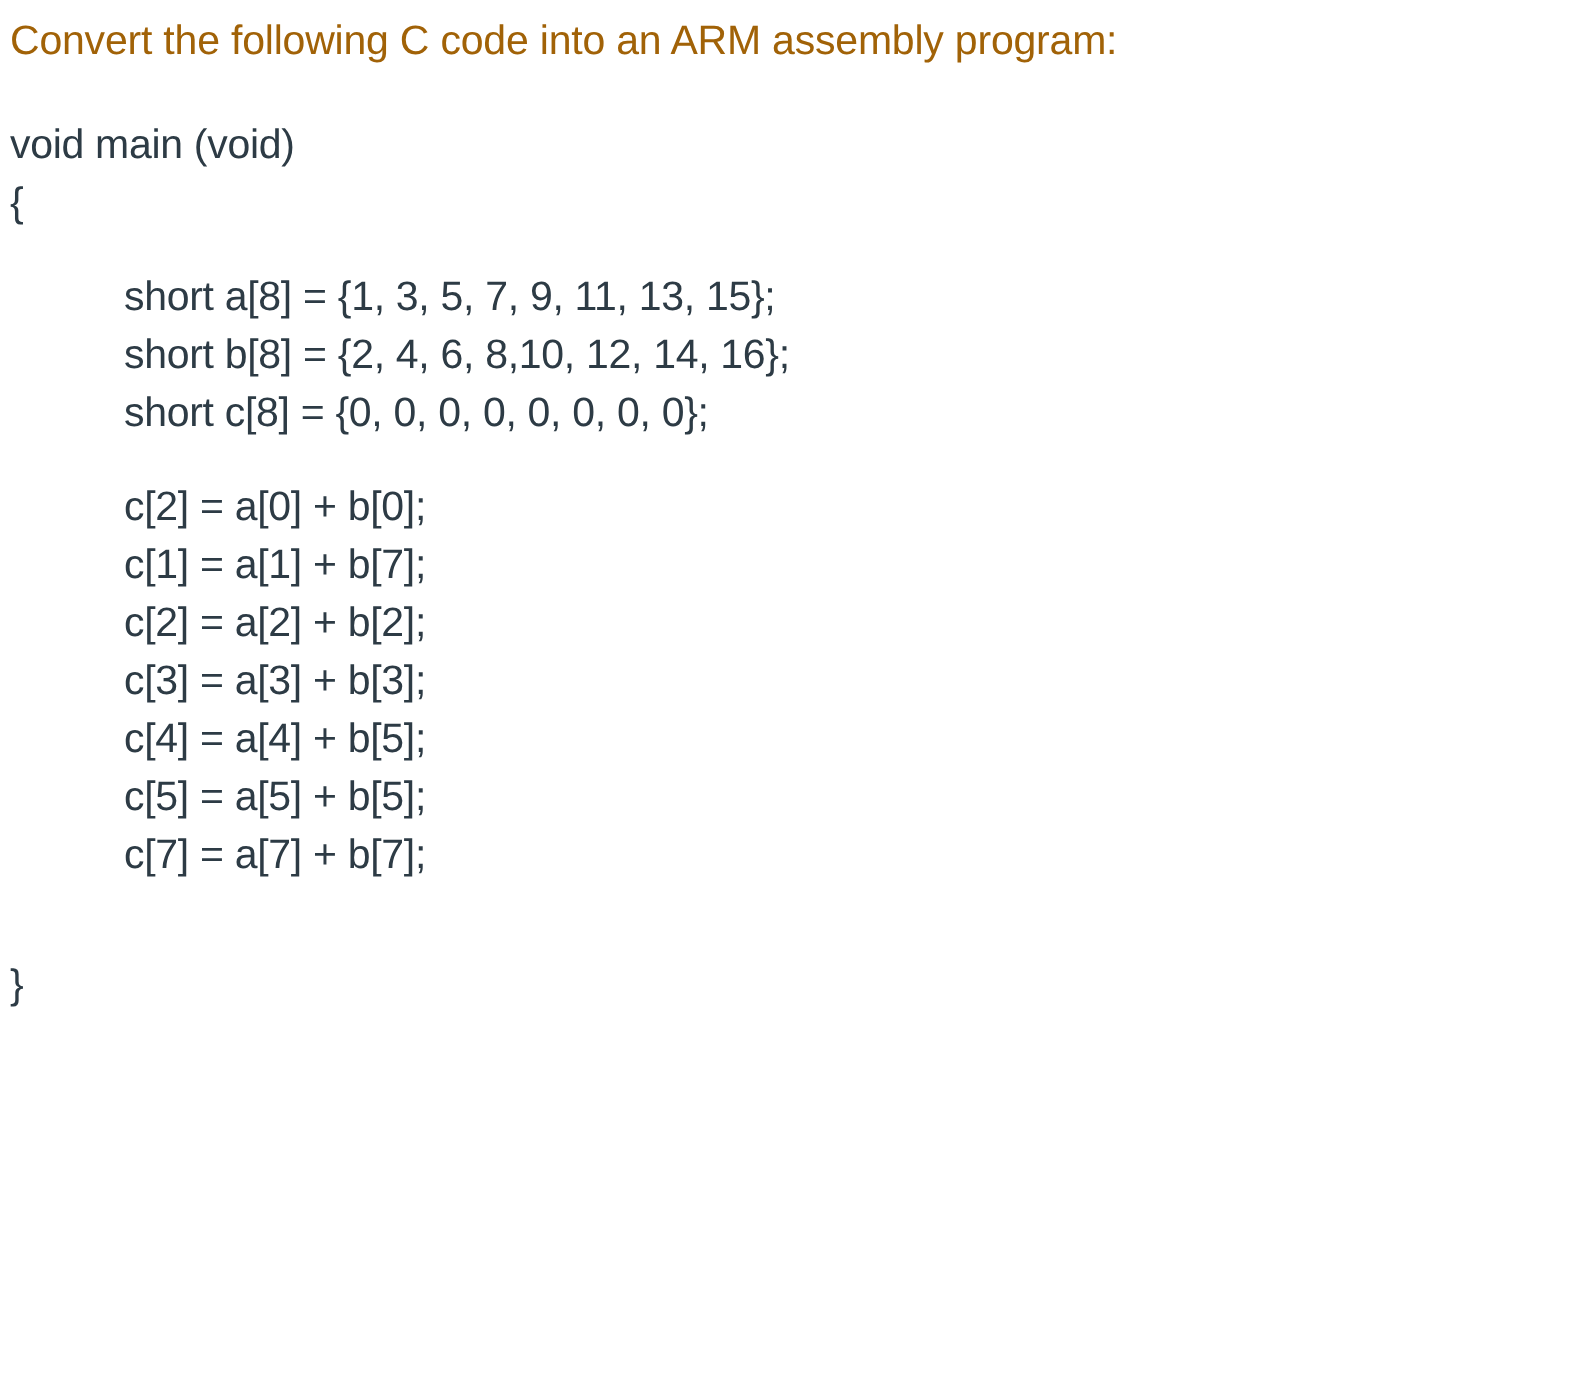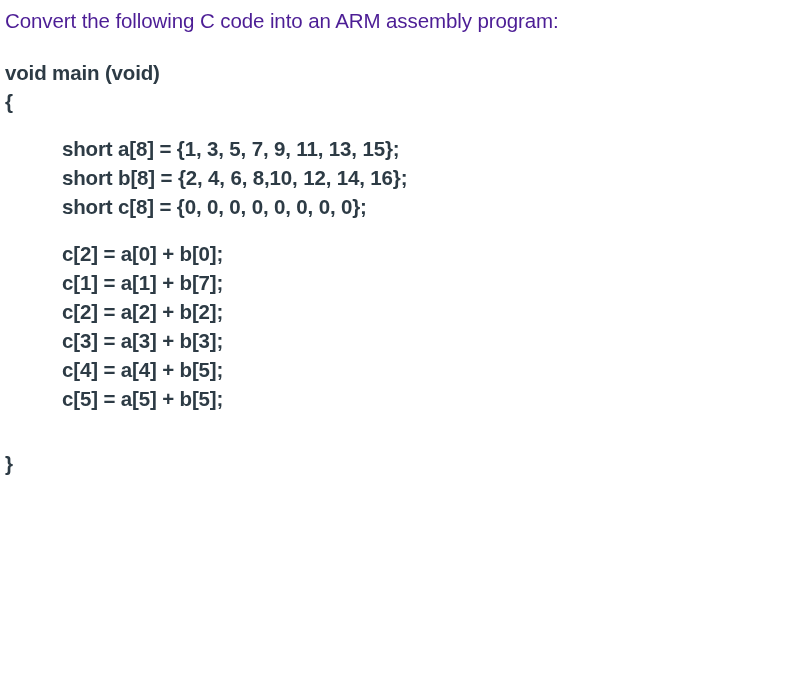--- a/index.html
+++ b/index.html
@@ -21,27 +21,27 @@
     width: 796px;
     height: 696px;
     padding: 6px 8px 0 5px;
   }
   .prompt {
     font-size: 20.5px;
     font-weight: 400;
     line-height: 1.45;
     letter-spacing: -0.1px;
     margin: 0 0 22px 0;
-    color: #4c1d95;
+    color: #a16207;
     white-space: nowrap;
   }
   .code-block {
     font-family: "Liberation Sans", "DejaVu Sans", sans-serif;
     font-size: 20.5px;
-    font-weight: 700;
+    font-weight: 400;
     line-height: 1.0;
     color: #2d3b45;
     margin: 0;
   }
   .code-line {
     height: 29px;
     line-height: 29px;
     white-space: pre;
     letter-spacing: -0.15px;
   }
@@ -82,20 +82,21 @@
 
     <div class="code-line indent">c[2] = a[2] + b[2];</div>
 
     <div class="code-line indent">c[3] = a[3] + b[3];</div>
 
     <div class="code-line indent">c[4] = a[4] + b[5];</div>
 
     <div class="code-line indent">c[5] = a[5] + b[5];</div>
 
 
+    <div class="code-line indent">c[7] = a[7] + b[7];</div>
 
     <div class="code-line blank">&nbsp;</div>
     <div class="code-line blank">&nbsp;</div>
 
     <div class="code-line">}</div>
 
   </div>
 </div>
 
 </body></html>

